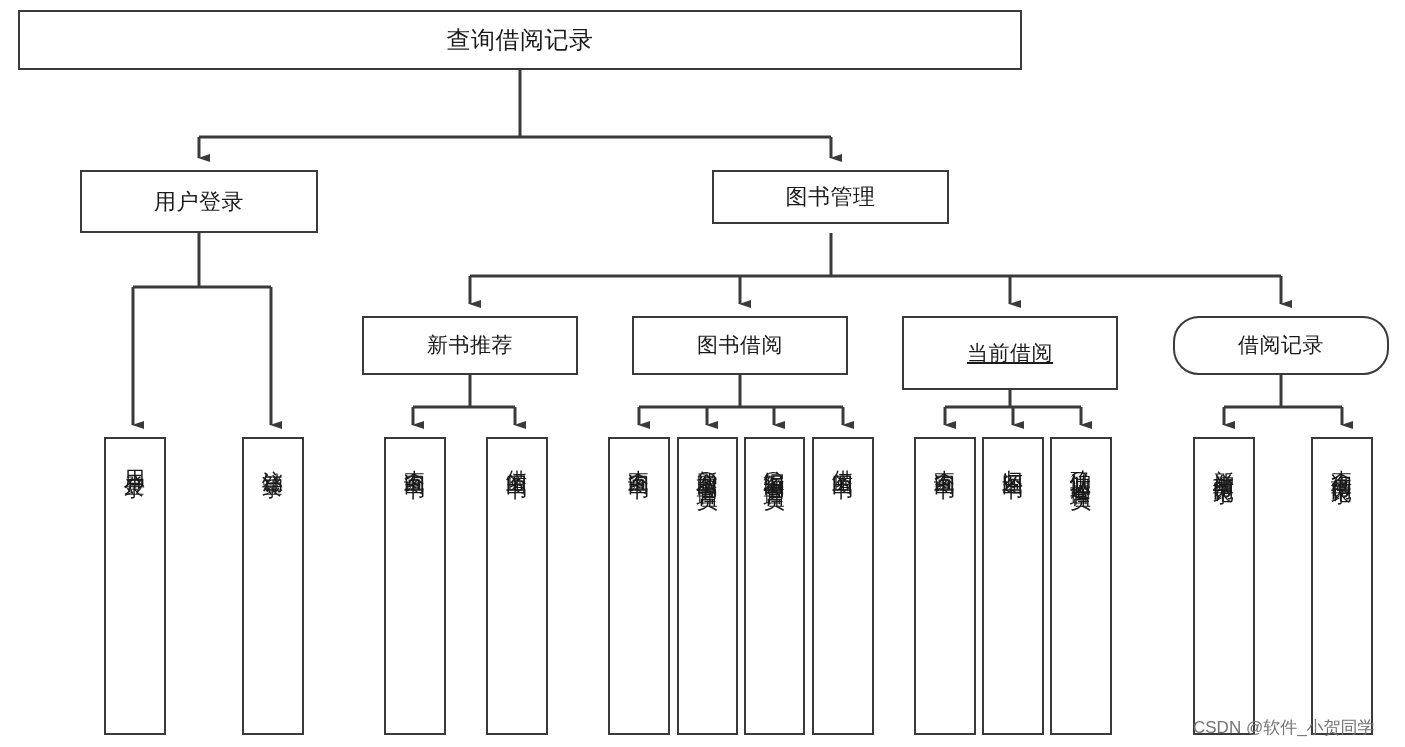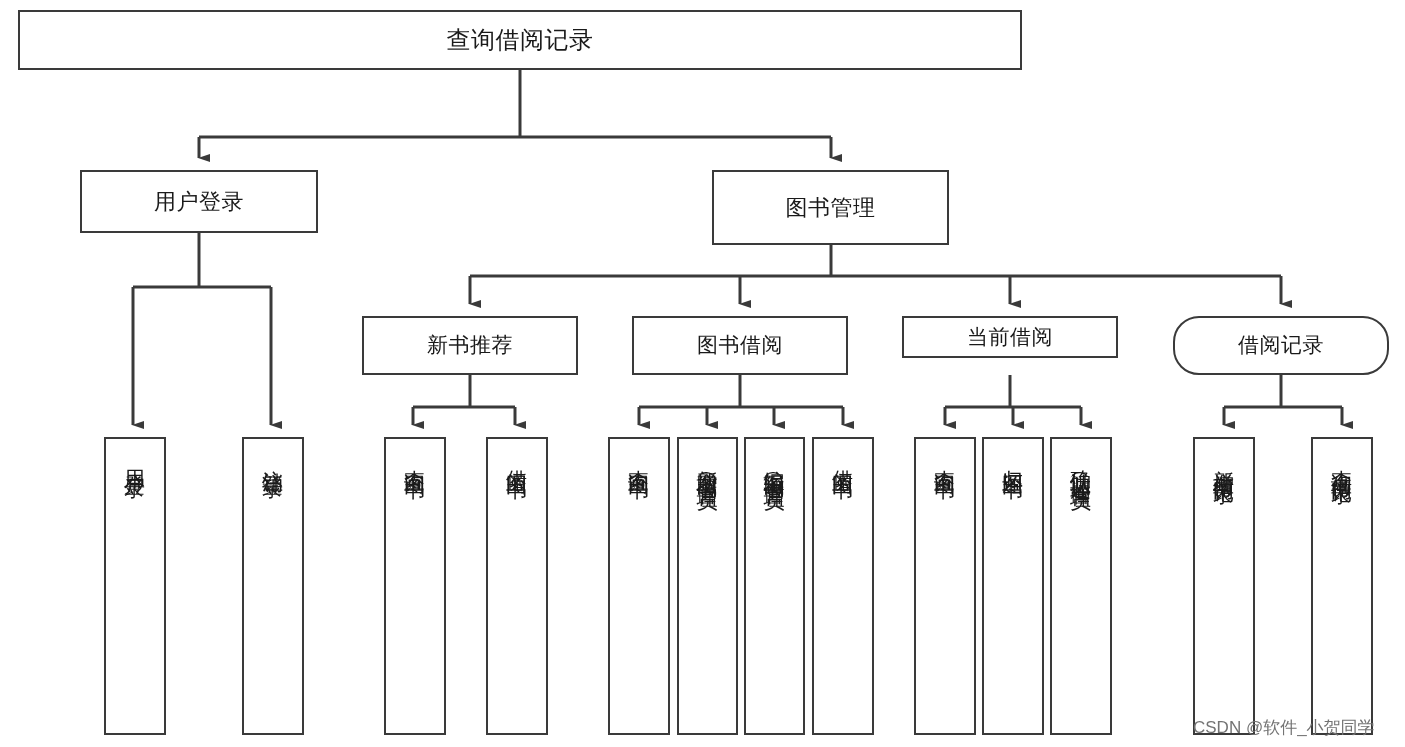--- a/index.html
+++ b/index.html
@@ -125,33 +125,33 @@
   </svg>
 
   <div class="node horiz size-root" style="left:18px; top:10px; width:1004px; height:60px;">
     <span class="node-label">查询借阅记录</span>
   </div>
 
   <div class="node horiz size-l1" style="left:80px; top:170px; width:238px; height:63px;">
     <span class="node-label">用户登录</span>
   </div>
 
-  <div class="node horiz size-l1" style="left:712px; top:170px; width:237px; height:75px;">
+  <div class="node horiz size-l1" style="left:712px; top:170px; width:237px; height:54px;">
     <span class="node-label">图书管理</span>
   </div>
 
   <div class="node horiz size-l2" style="left:632px; top:316px; width:216px; height:59px;">
     <span class="node-label">图书借阅</span>
   </div>
 
   <div class="node horiz size-l2" style="left:362px; top:316px; width:216px; height:59px;">
     <span class="node-label">新书推荐</span>
   </div>
 
-  <div class="node horiz size-l2" style="left:902px; top:316px; width:216px; height:42px;">
+  <div class="node horiz size-l2" style="left:902px; top:316px; width:216px; height:74px;text-decoration:underline;">
     <span class="node-label">当前借阅</span>
   </div>
 
   <div class="node horiz size-l2" style="left:1173px; top:316px; width:216px; height:59px;border-radius:26px;">
     <span class="node-label">借阅记录</span>
   </div>
 
   <div class="node vert size-leaf" style="left:104px; top:437px; width:62px; height:298px;">
     <span class="node-label">用户登录</span>
   </div>

